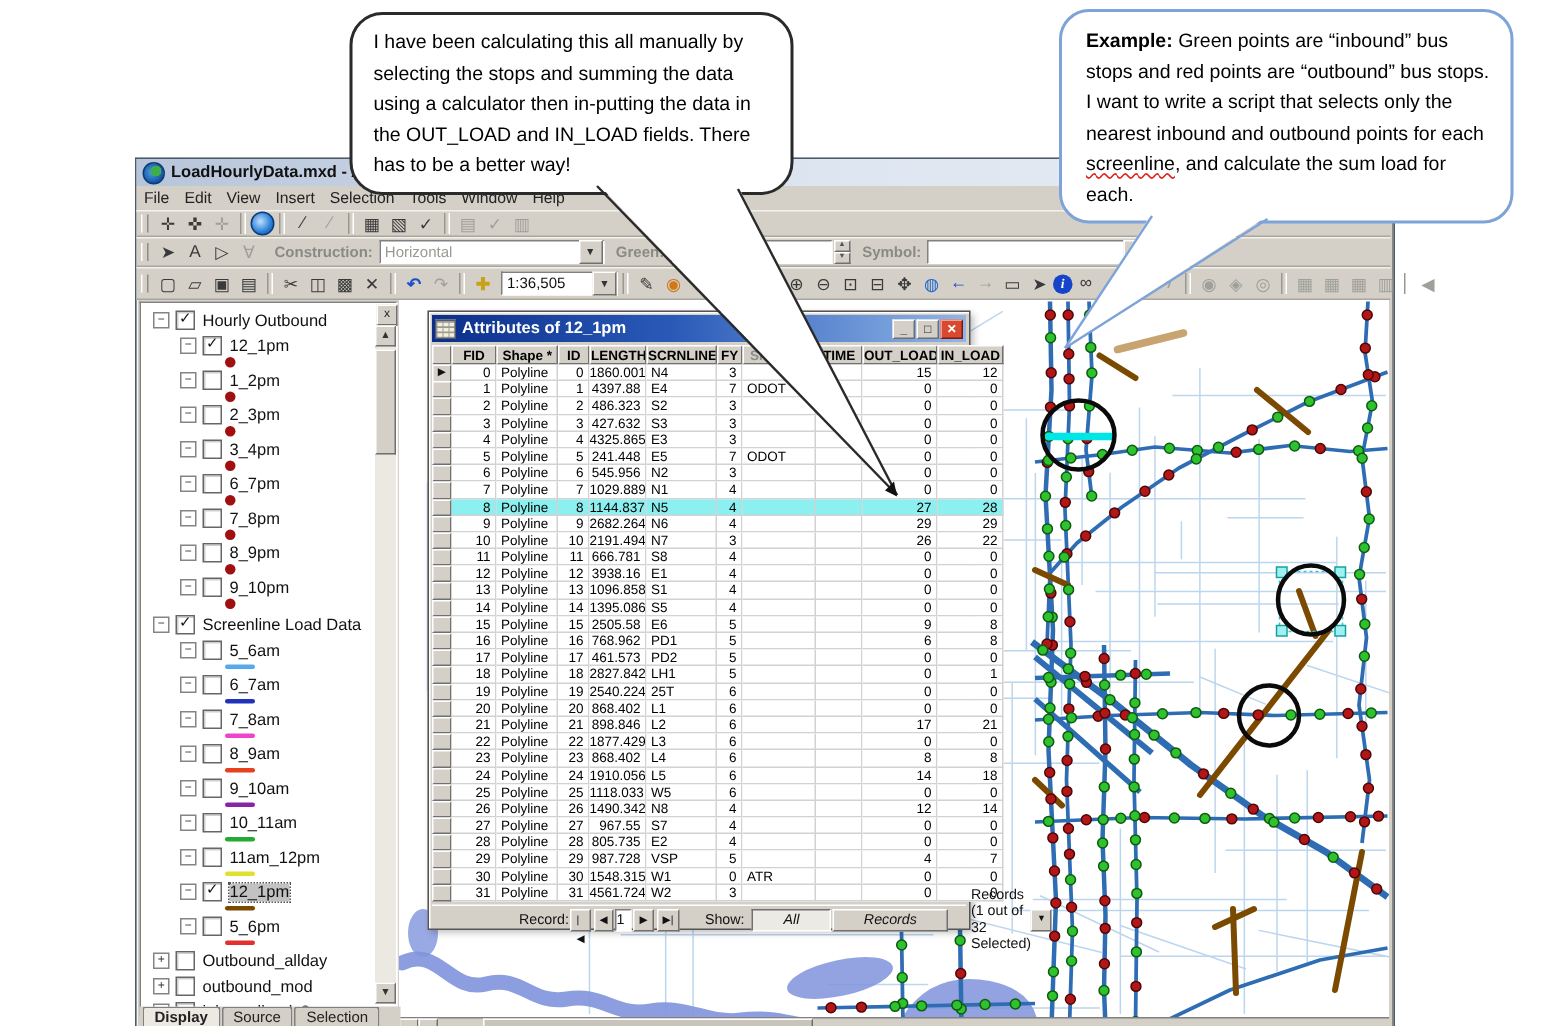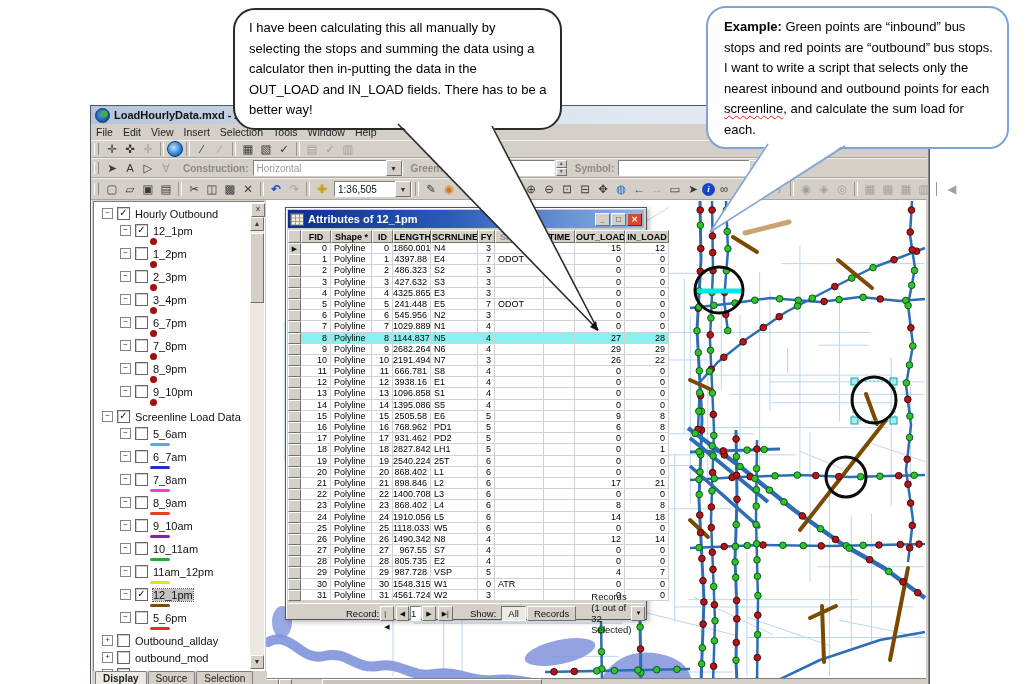--- a/index.html
+++ b/index.html
@@ -102,26 +102,26 @@
   .dcell.txt{text-align:left;padding-left:3px;}
   .rowsel{background:#d4d0c8;border:1px solid;border-color:#fff #707070 #707070 #fff;box-sizing:border-box;
       font-size:7px;line-height:10px;text-align:center;color:#111;}
   #recbar{margin-top:2px;height:18px;display:flex;align-items:center;font-size:9.5px;color:#111;
       border-top:1px solid #fff;}
   .vcr{height:15px;background:#d4d0c8;border:1px solid;border-color:#fff #707070 #707070 #fff;
       font-size:7px;line-height:13px;padding:0 3px;margin:0 1px;box-sizing:border-box;}
   #recval{width:52px;height:15px;background:#fff;border:1px solid;border-color:#808080 #fff #fff #808080;
       box-sizing:border-box;font-size:9.5px;text-align:right;padding-right:4px;line-height:14px;}
   .showbtn{height:15px;border:1px solid;border-color:#fff #707070 #707070 #fff;background:#d4d0c8;
-      padding:0 6px;line-height:13px;box-sizing:border-box;margin-right:1px;}
+      padding:0 20px;line-height:13px;box-sizing:border-box;margin-right:1px;font-style:italic;}
   .showbtn.pressed{border-color:#707070 #fff #fff #707070;background:#eceae4;}
 
   
   .bubble{position:absolute;background:#fff;box-sizing:border-box;z-index:5;font-size:13px;line-height:20.5px;color:#000;}
-  #bubble-left{left:233px;top:8px;width:329px;height:122px;border:2px solid #2a2a2a;border-radius:22px;padding:8px 12px 6px 14px;}
+  #bubble-left{left:233px;top:8px;width:296px;height:122px;border:2px solid #2a2a2a;border-radius:22px;padding:8px 12px 6px 14px;}
   #bubble-right{left:706px;top:6px;width:303px;height:143px;border:2px solid #7da3d8;border-radius:20px;padding:9px 12px 6px 16px;}
   .squiggle{text-decoration:underline;text-decoration-style:wavy;text-decoration-color:#dd2222;text-decoration-thickness:1px;text-underline-offset:2px;}
   #tails{position:absolute;left:0;top:0;width:1028px;height:684px;z-index:6;pointer-events:none;}
 </style>
 </head>
 <body>
 
 <div id="page">
 
   <div id="win"></div>
@@ -997,21 +997,21 @@
           <span class="dcell txt"></span>
           <span class="dcell txt"></span>
           <span class="dcell num">6</span>
           <span class="dcell num">8</span>
         </div>
         <div class="grow drow">
           <span class="rowsel"></span>
           <span class="dcell num">17</span>
           <span class="dcell txt">Polyline</span>
           <span class="dcell num">17</span>
-          <span class="dcell num">931.462</span>
+          <span class="dcell num">461.573</span>
           <span class="dcell txt">PD2</span>
           <span class="dcell num">5</span>
           <span class="dcell txt"></span>
           <span class="dcell txt"></span>
           <span class="dcell num">0</span>
           <span class="dcell num">0</span>
         </div>
         <div class="grow drow">
           <span class="rowsel"></span>
           <span class="dcell num">18</span>
@@ -1062,21 +1062,21 @@
           <span class="dcell txt"></span>
           <span class="dcell txt"></span>
           <span class="dcell num">17</span>
           <span class="dcell num">21</span>
         </div>
         <div class="grow drow">
           <span class="rowsel"></span>
           <span class="dcell num">22</span>
           <span class="dcell txt">Polyline</span>
           <span class="dcell num">22</span>
-          <span class="dcell num">1400.708</span>
+          <span class="dcell num">1877.429</span>
           <span class="dcell txt">L3</span>
           <span class="dcell num">6</span>
           <span class="dcell txt"></span>
           <span class="dcell txt"></span>
           <span class="dcell num">0</span>
           <span class="dcell num">0</span>
         </div>
         <div class="grow drow">
           <span class="rowsel"></span>
           <span class="dcell num">23</span>

